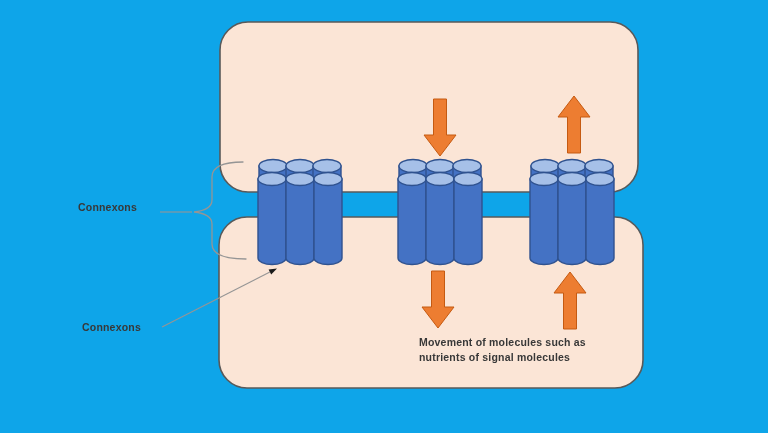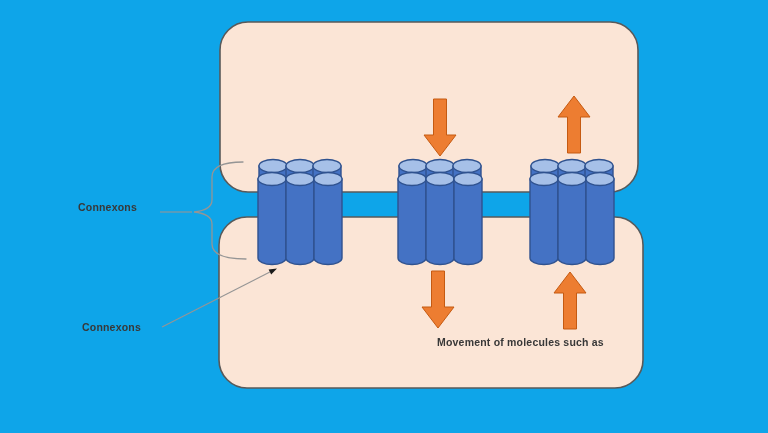--- a/index.html
+++ b/index.html
@@ -14,21 +14,21 @@
   .cyltop{fill:var(--cylinder-top,#A6C0E8);stroke:var(--cylinder-border,#2F528F);stroke-width:1.3;}
   .arrow{fill:var(--arrow-fill,#ED7D31);stroke:var(--arrow-border,#C55A11);stroke-width:1;}
   .brace{fill:none;stroke:var(--pointer-gray,#9B9B9B);stroke-width:1.3;stroke-linecap:round;}
   .pointer{fill:none;stroke:var(--pointer-gray,#8C8C8C);stroke-width:1.1;}
   .pointer-head{fill:#1a1a1a;stroke:none;}
   .lbl{
     position:absolute;color:var(--text,#383838);font-size:10.5px;font-weight:700;
     letter-spacing:0.2px;white-space:nowrap;line-height:13px;
   }
   .caption{line-height:15px;}
-  .caption span{display:block;margin-left:18px;}
+  .caption span{display:block;}
 </style>
 </head>
 <body>
 
 <div id="stage">
 
   <svg width="768" height="433" viewBox="0 0 768 433">
     <defs>
       <g id="cyl">
         <path class="cylbody" d="M0,0 L0,79 A14,6.5 0 0 0 28,79 L28,0 Z"></path>
@@ -64,15 +64,16 @@
     <path class="pointer" d="M162,327 L269.9,272.1"></path>
     <polygon class="pointer-head" points="277,268.5 271.2,274.6 268.6,269.6"></polygon>
   </svg>
 
   <div class="lbl" style="left:78px;top:201px;">Connexons</div>
 
   <div class="lbl" style="left:82px;top:321px;">Connexons</div>
 
   <div class="lbl caption" style="left:419px;top:335px;">
     <span>Movement of molecules such as</span>
+    <span>nutrients of signal molecules</span>
   </div>
 
 </div>
 
 </body></html>

